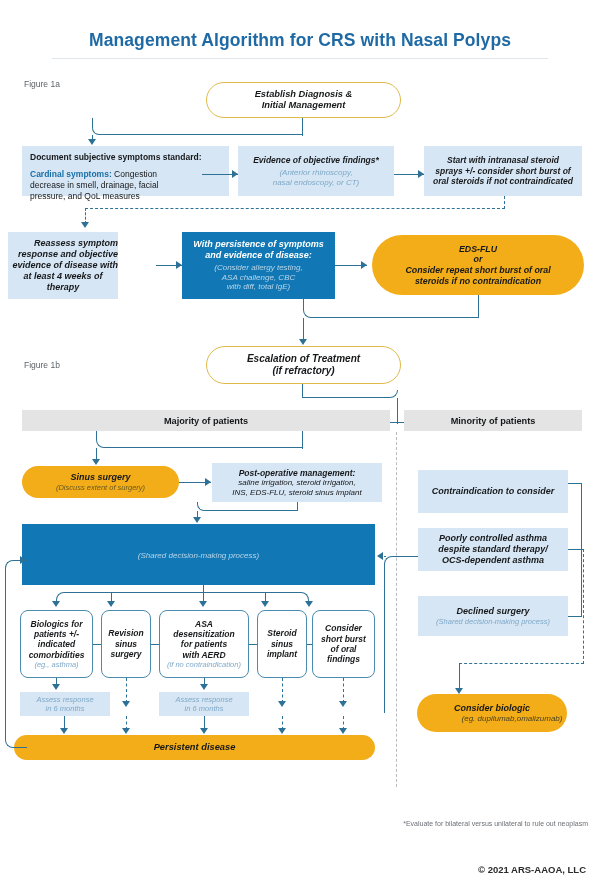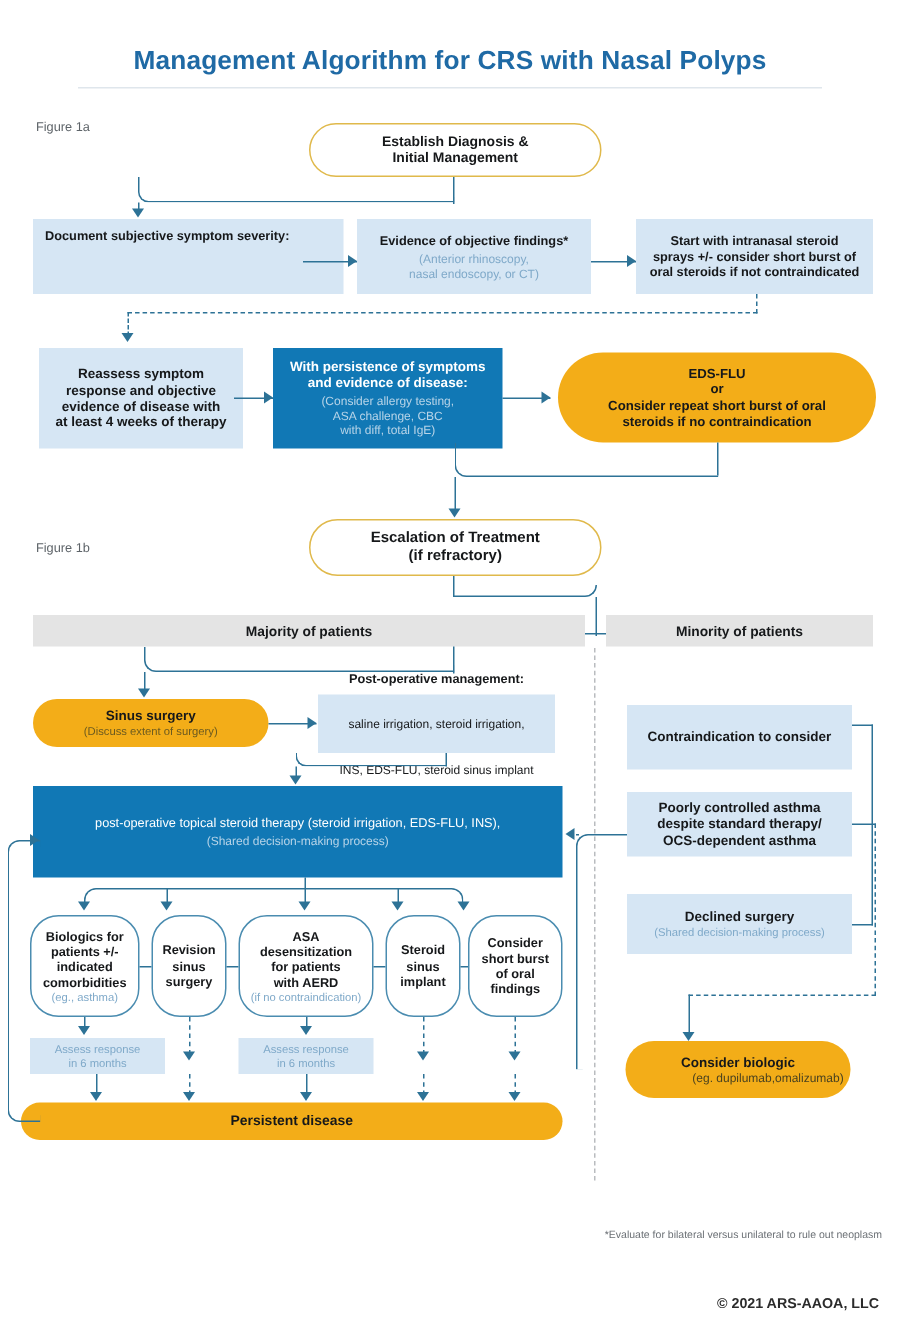--- a/index.html
+++ b/index.html
@@ -10,26 +10,26 @@
 
   
   #title{left:0;top:30px;width:600px;text-align:center;
          font-size:17.5px;font-weight:bold;color:#1f6aa5;letter-spacing:.1px;}
   #title-rule{left:52px;top:58px;width:496px;height:1px;background:#dfe6ec;}
 
   .fig-label{font-size:8.5px;color:#5d6368;}
 
   
   .node{display:flex;flex-direction:column;align-items:center;justify-content:center;
-        text-align:center;line-height:1.22;}
+        text-align:center;line-height:1.22;font-style:italic;}
   .lightblue{background:#d6e6f4;color:#16181a;}
   .darkblue{background:#1178b5;color:#ffffff;}
   .amber{background:#f3ad18;color:#16181a;border-radius:999px;}
   .pill-outline{background:#ffffff;border:1.6px solid #e0b94b;border-radius:999px;color:#16181a;}
-  .whitebox{background:#ffffff;border:1.3px solid #4a8cb0;border-radius:19px;color:#16181a;}
+  .whitebox{background:#ffffff;border:1.3px solid #4a8cb0;border-radius:8px;color:#16181a;}
   .greybar{background:#e4e4e4;color:#16181a;display:flex;align-items:center;justify-content:center;
            font-size:9.2px;font-weight:bold;text-align:right;}
   .b{font-weight:bold;}
   .sub{color:#7fa9c9;}
   .sub-dk{color:#b7d4e8;}
   .t9{font-size:9px;}
   .t85{font-size:8.5px;}
   .t8{font-size:8px;}
   .t75{font-size:7.5px;}
 
@@ -63,21 +63,26 @@
   <div>Establish Diagnosis &amp;</div>
   <div>Initial Management</div>
 </div>
 
 <div class="abs ln vln" style="left:302px;top:118px;height:18px;"></div>
 <div class="abs corner" style="left:92px;top:118px;width:211px;height:17px;border-left-width:1.4px;border-bottom-width:1.4px;border-bottom-left-radius:7px;"></div>
 <div class="abs ln vln" style="left:92px;top:135px;height:6px;"></div>
 <div class="abs arrow-d" style="left:88px;top:139px;"></div>
 
 <div class="abs lightblue" style="left:22px;top:146px;width:207px;height:50px;padding:6px 8px 0 8px;">
-  <div class="b t85">Document subjective symptom severity:</div>
+  <div class="b t85">Document subjective symptoms standard:</div>
+  <div class="t85" style="margin-top:7px;line-height:1.3;">
+    <span class="b" style="color:#1a6fa8;">Cardinal symptoms:</span><span> Congestion</span><br>
+    <span>decrease in smell, drainage, facial</span><br>
+    <span>pressure, and QoL measures</span>
+  </div>
 </div>
 
 <div class="abs ln hln" style="left:202px;top:174px;width:36px;"></div>
 <div class="abs arrow-r" style="left:232px;top:170px;"></div>
 
 <div class="abs node lightblue" style="left:238px;top:146px;width:156px;height:50px;">
   <div class="b t85">Evidence of objective findings*</div>
   <div class="t8 sub" style="margin-top:3px;">(Anterior rhinoscopy,</div>
   <div class="t8 sub">nasal endoscopy, or CT)</div>
 </div>
@@ -89,21 +94,21 @@
   <div>Start with intranasal steroid</div>
   <div>sprays +/- consider short burst of</div>
   <div>oral steroids if not contraindicated</div>
 </div>
 
 <div class="abs dash-v" style="left:504px;top:196px;height:13px;"></div>
 <div class="abs dash-h" style="left:85px;top:208px;width:420px;"></div>
 <div class="abs dash-v" style="left:85px;top:208px;height:16px;"></div>
 <div class="abs arrow-d" style="left:81px;top:222px;"></div>
 
-<div class="abs node lightblue" style="left:26px;top:232px;width:136px;height:67px;font-size:9px;font-weight:bold;">
+<div class="abs node lightblue" style="left:8px;top:232px;width:110px;height:67px;font-size:9px;font-weight:bold;align-items:flex-end;">
   <div>Reassess symptom</div>
   <div>response and objective</div>
   <div>evidence of disease with</div>
   <div>at least 4 weeks of therapy</div>
 </div>
 
 <div class="abs ln hln" style="left:156px;top:265px;width:26px;"></div>
 <div class="abs arrow-r" style="left:176px;top:261px;"></div>
 
 <div class="abs node darkblue" style="left:182px;top:232px;width:153px;height:67px;">
@@ -156,33 +161,32 @@
 <div class="abs arrow-d" style="left:92px;top:459px;"></div>
 
 <div class="abs node amber" style="left:22px;top:466px;width:157px;height:32px;">
   <div class="b t9">Sinus surgery</div>
   <div class="t75" style="color:#6b5a20;">(Discuss extent of surgery)</div>
 </div>
 
 <div class="abs ln hln" style="left:179px;top:482px;width:32px;"></div>
 <div class="abs arrow-r" style="left:205px;top:478px;"></div>
 
-<div class="abs node lightblue" style="left:212px;top:463px;width:158px;height:39px;gap:21px;">
+<div class="abs node lightblue" style="left:212px;top:463px;width:170px;height:39px;">
   <div class="b t85">Post-operative management:</div>
   <div class="t8">saline irrigation, steroid irrigation,</div>
   <div class="t8">INS, EDS-FLU, steroid sinus implant</div>
 </div>
 
 <div class="abs ln vln" style="left:297px;top:502px;height:9px;"></div>
 <div class="abs corner" style="left:197px;top:502px;width:101px;height:9px;border-left-width:1.4px;border-bottom-width:1.4px;border-bottom-left-radius:7px;"></div>
 <div class="abs ln vln" style="left:197px;top:511px;height:8px;"></div>
 <div class="abs arrow-d" style="left:193px;top:517px;"></div>
 
 <div class="abs node darkblue" style="left:22px;top:524px;width:353px;height:61px;padding:0 6px;">
-  <div class="t85">post-operative topical steroid therapy (steroid irrigation, EDS-FLU, INS),</div>
   <div class="t8 sub-dk" style="margin-top:2px;">(Shared decision-making process)</div>
 </div>
 
 <div class="abs corner" style="left:56px;top:592px;width:253px;height:10px;border-top-width:1.4px;border-left-width:1.4px;border-right-width:1.4px;border-top-left-radius:8px;border-top-right-radius:8px;"></div>
 <div class="abs ln vln" style="left:111px;top:592px;height:10px;"></div>
 <div class="abs ln vln" style="left:203px;top:585px;height:17px;"></div>
 <div class="abs ln vln" style="left:265px;top:592px;height:10px;"></div>
 
 <div class="abs arrow-d" style="left:52px;top:601px;"></div>
 <div class="abs arrow-d" style="left:107px;top:601px;"></div>

